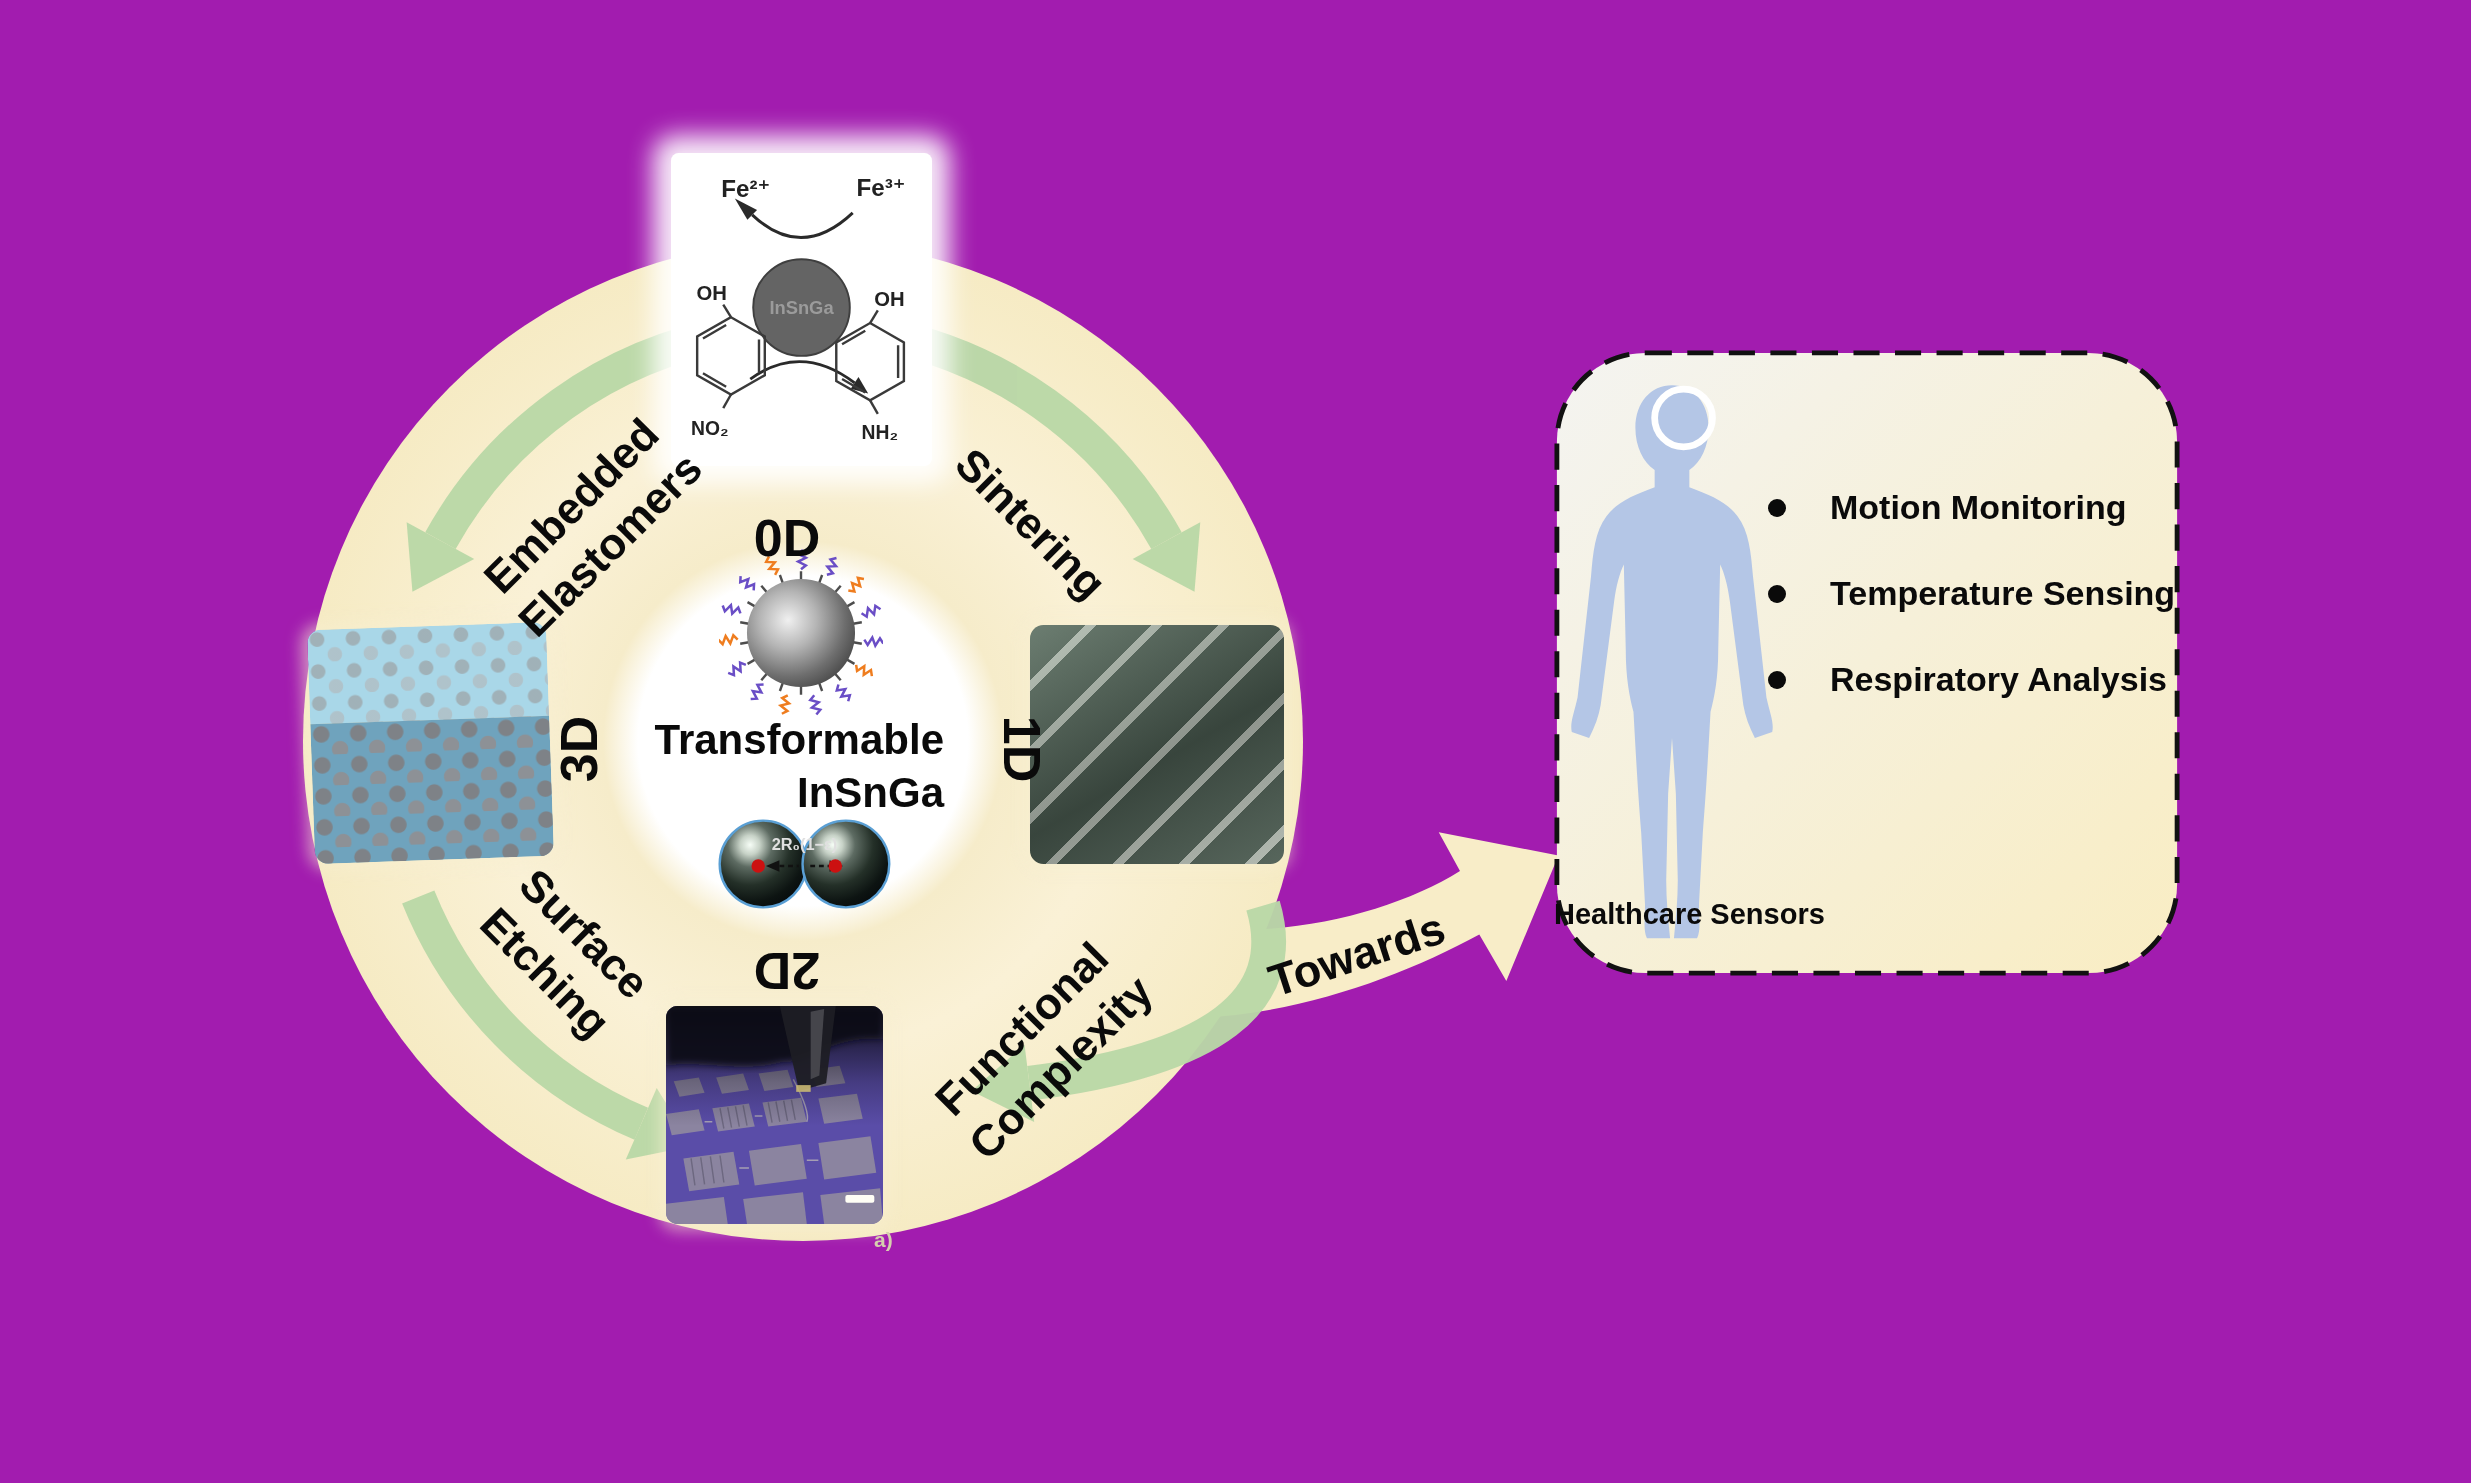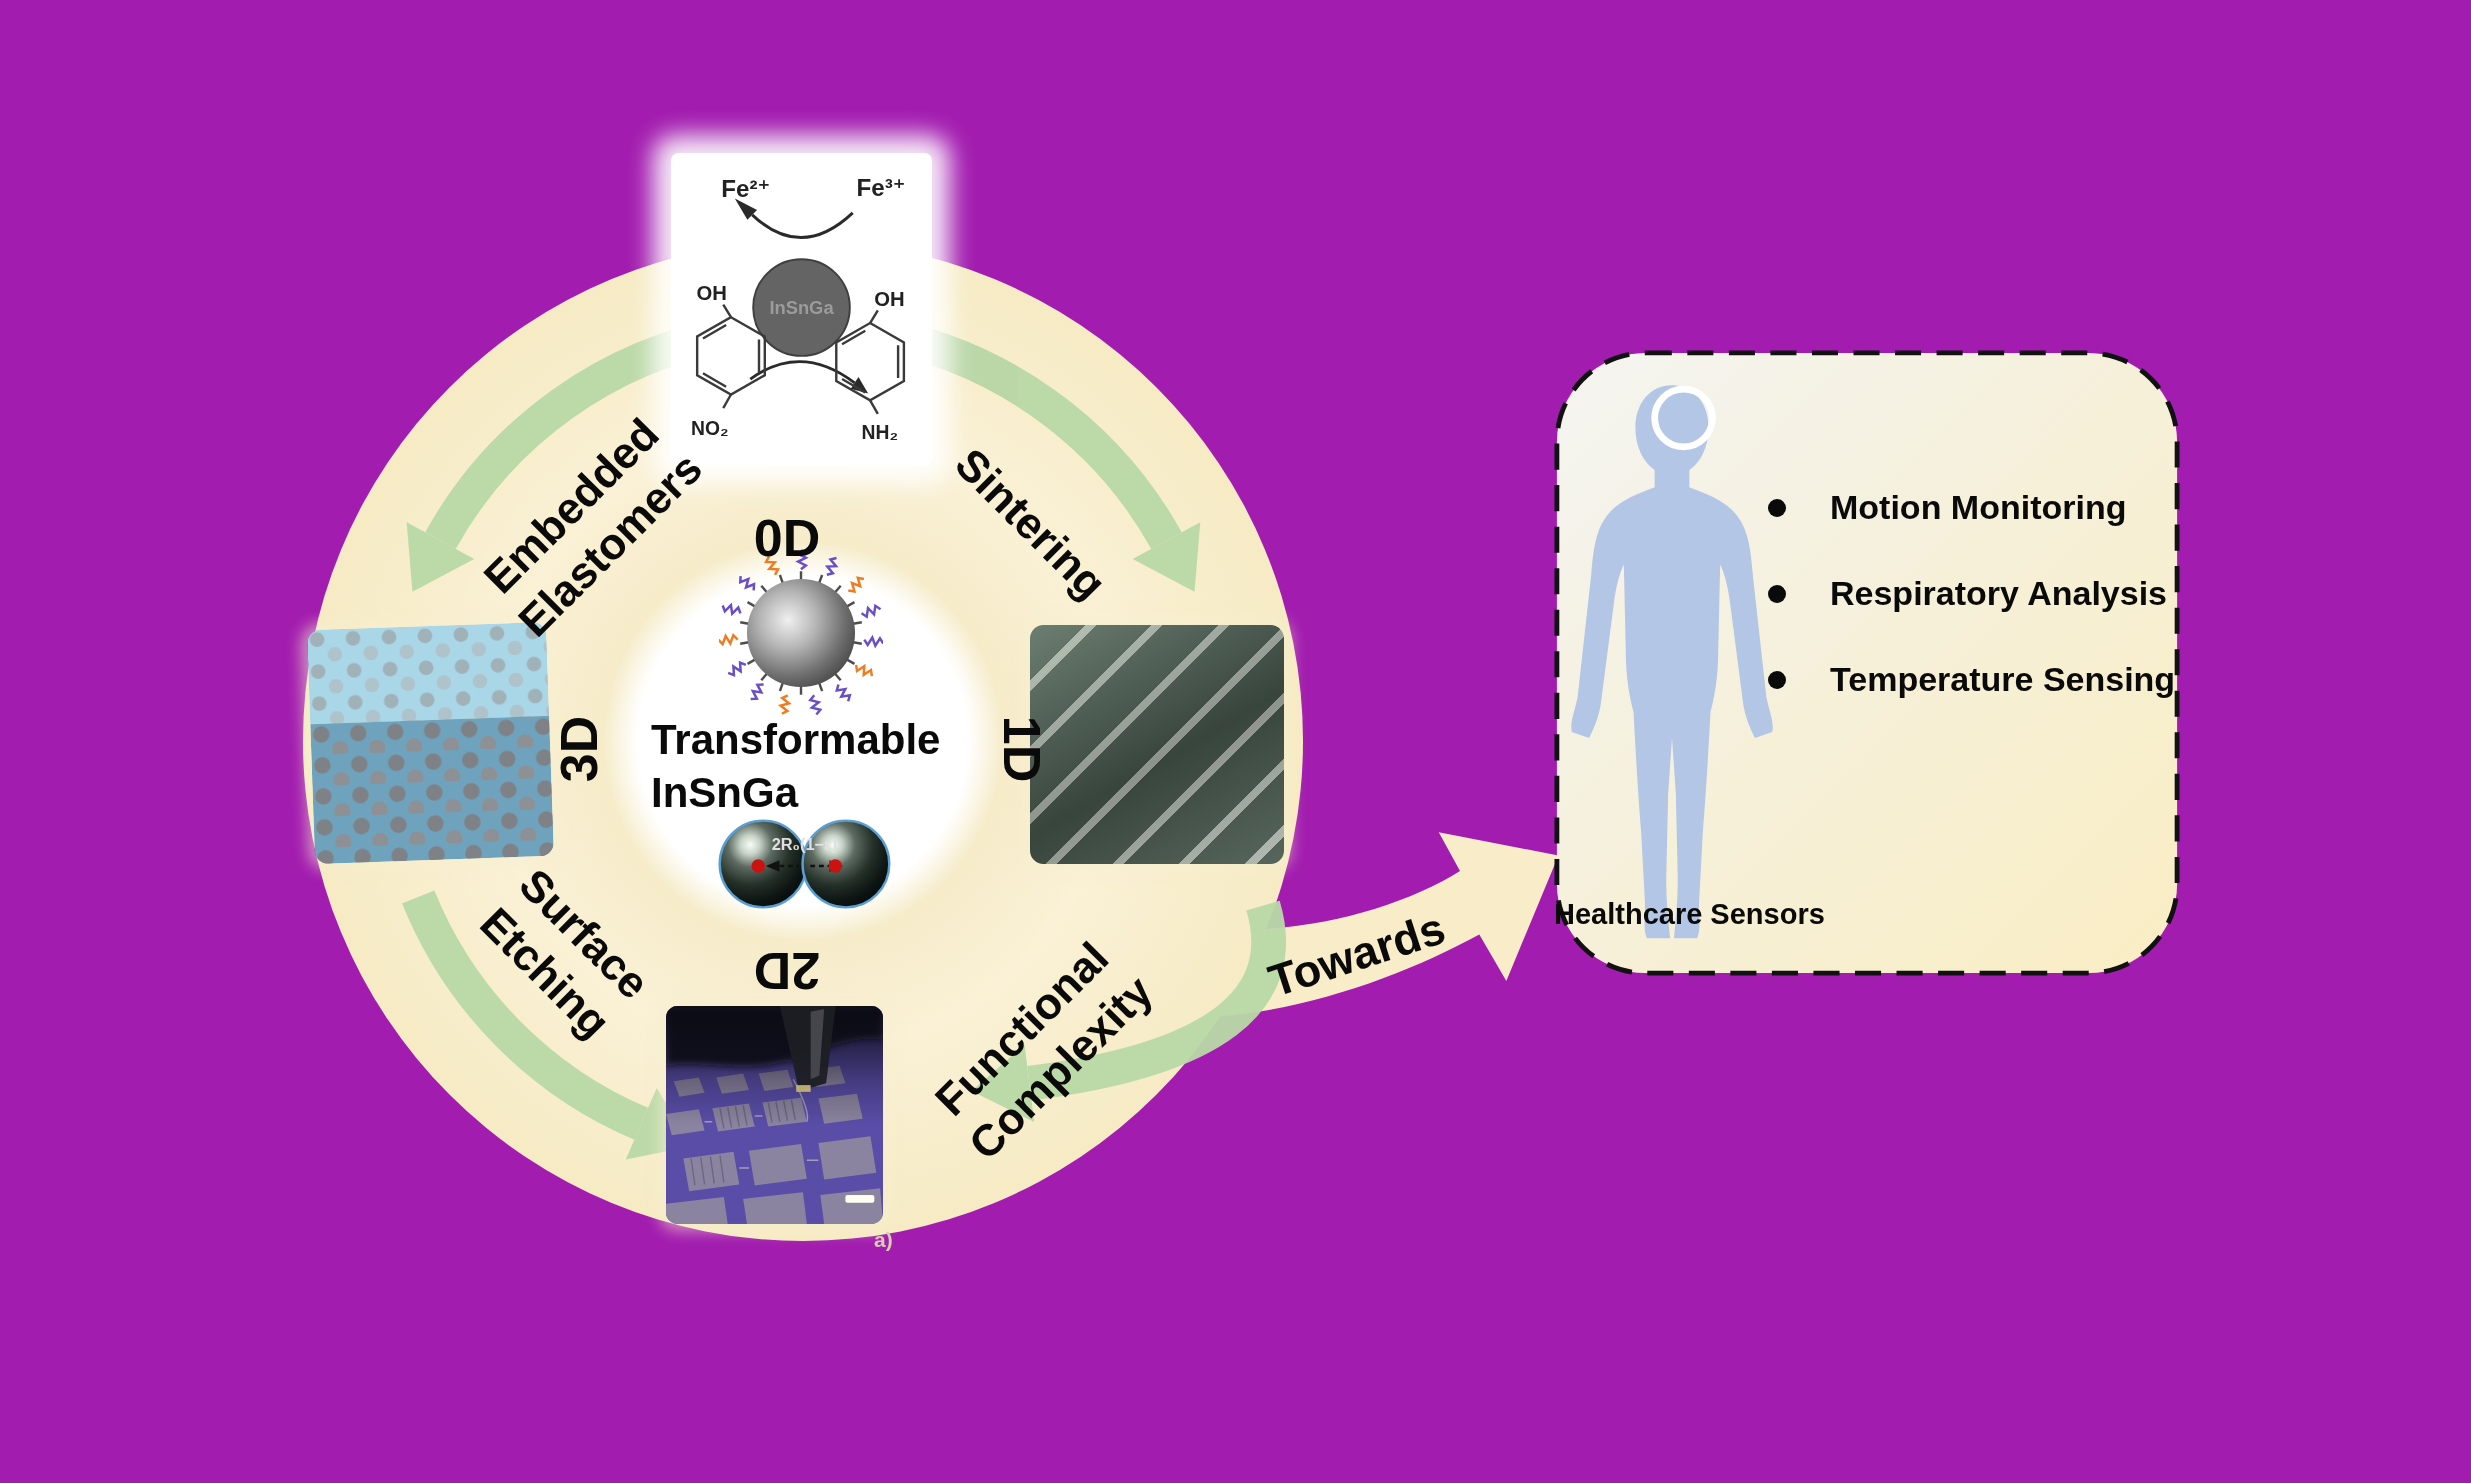--- a/index.html
+++ b/index.html
@@ -17,21 +17,21 @@
     font-size:45px;font-weight:bold;transform:rotate(-18deg);}
 
   
   .chem-panel{left:671px;top:153px;width:261px;height:313px;z-index:4;background:#ffffff;border-radius:7.7px;
     box-shadow:0 0 25px 17.4px rgba(255,255,255,0.9);}
   .chem-panel svg{display:block;}
 
   
   .nanoparticle{left:719px;top:546px;width:164px;height:174px;z-index:4;}
   .sphere-pair{left:710px;top:811px;width:188px;height:106px;z-index:4;}
-  .center-label{left:651px;top:713px;width:309px;text-align:left;z-index:5;
+  .center-label{left:635px;top:713px;width:309px;text-align:right;z-index:5;
     font-size:42px;font-weight:bold;line-height:53px;}
 
   
   .dim{z-index:5;font-size:52px;font-weight:bold;text-align:center;width:116px;}
   .dim-0d{left:729px;top:508px;}
   .dim-2d{left:729px;top:941px;transform:rotate(180deg);}
   .dim-3d{left:521px;top:719px;transform:rotate(-90deg);}
   .dim-1d{left:964px;top:719px;transform:rotate(90deg);}
 
   
@@ -305,20 +305,20 @@
            L114,430 L110,372 L106,430 L104,520 C104,540 106,560 108,580
            L84,580 C80,572 82,560 82,545 L78,470 C74,420 72,380 70,345
            C66,330 62,310 62,280 L60,192 C56,200 52,214 50,230
            L36,338 C34,350 30,360 24,372 L6,366 C4,356 8,348 12,330
            L26,204 C28,180 30,158 42,142 C52,128 70,120 92,112 L92,94
            C80,86 72,70 72,50 C72,24 88,6 110,6 Z"></path>
       <circle cx="122" cy="40" r="30" fill="none" stroke="#ffffff" stroke-width="7"></circle>
     </svg>
     <ul class="hc-list">
       <li>Motion Monitoring</li>
+      <li>Temperature Sensing</li>
       <li>Respiratory Analysis</li>
-      <li>Temperature Sensing</li>
     </ul>
     <div class="hc-title">Healthcare Sensors</div>
   </div>
 
 </div>
 
 
 </body></html>

